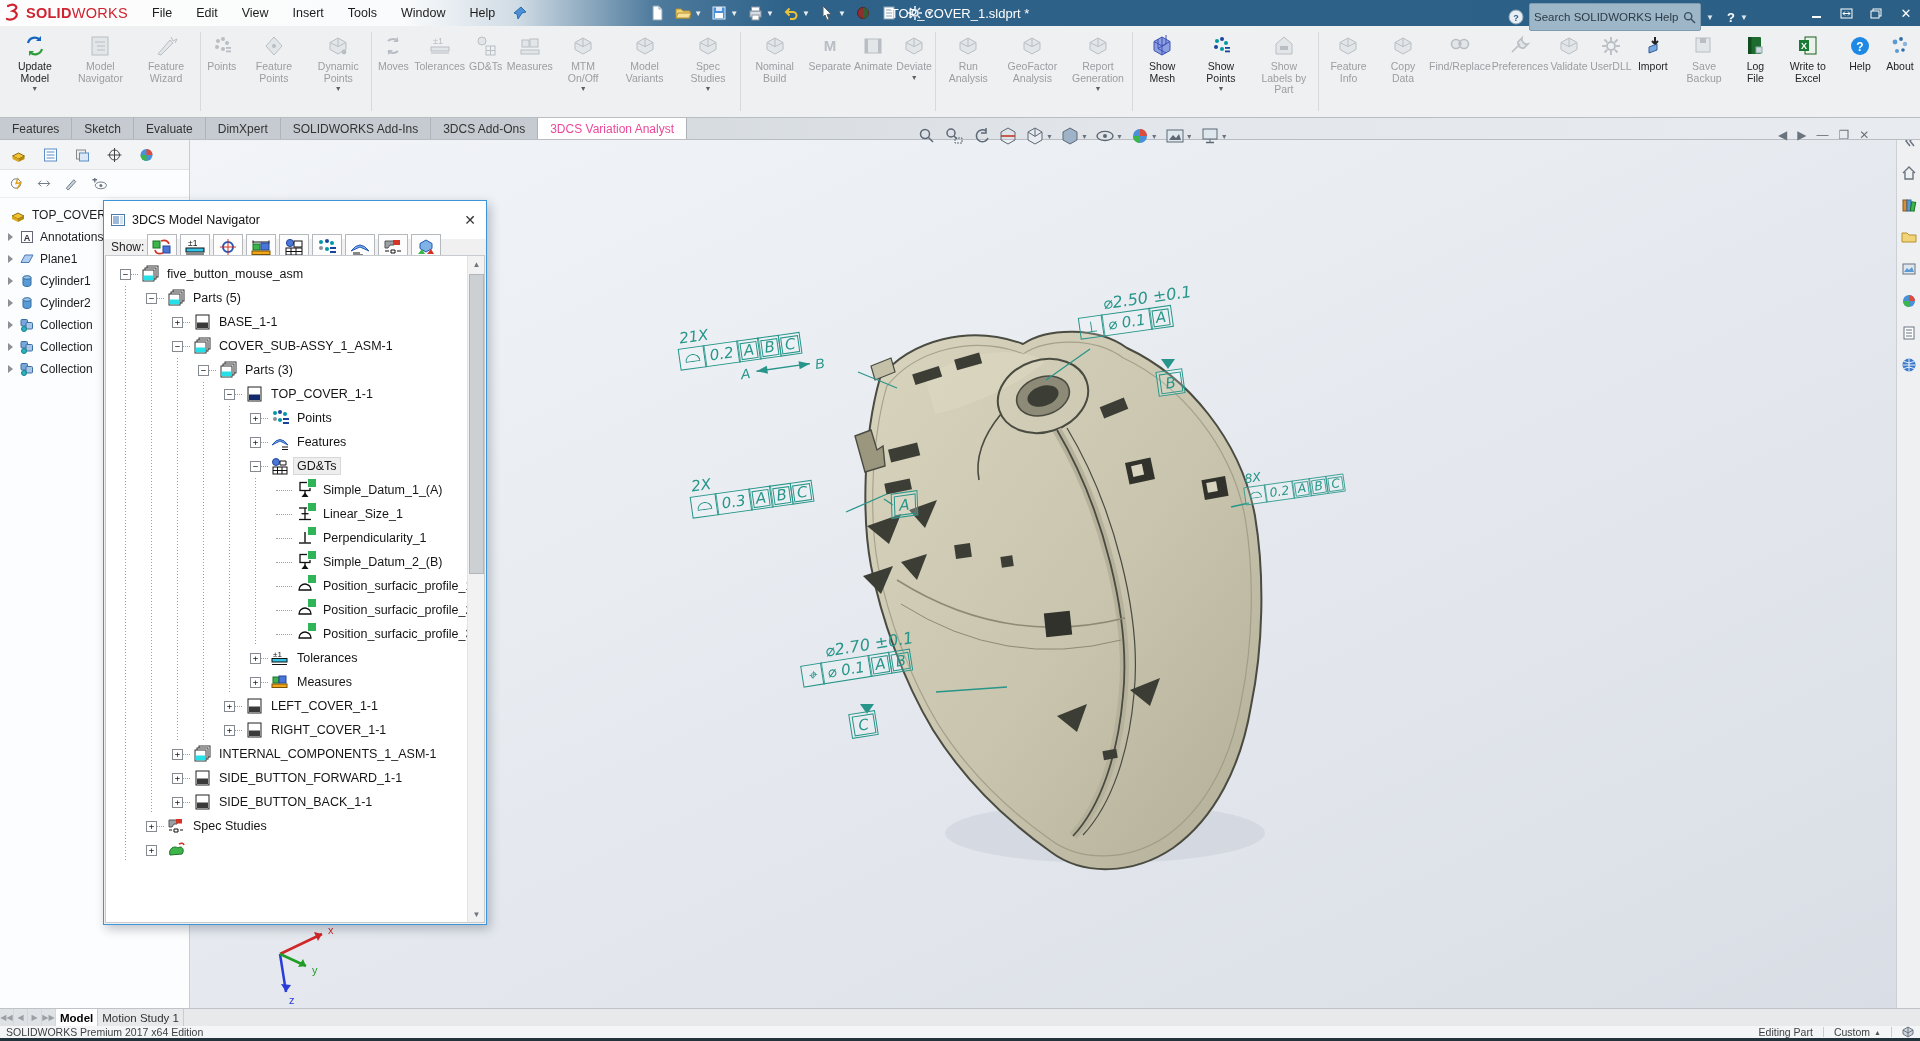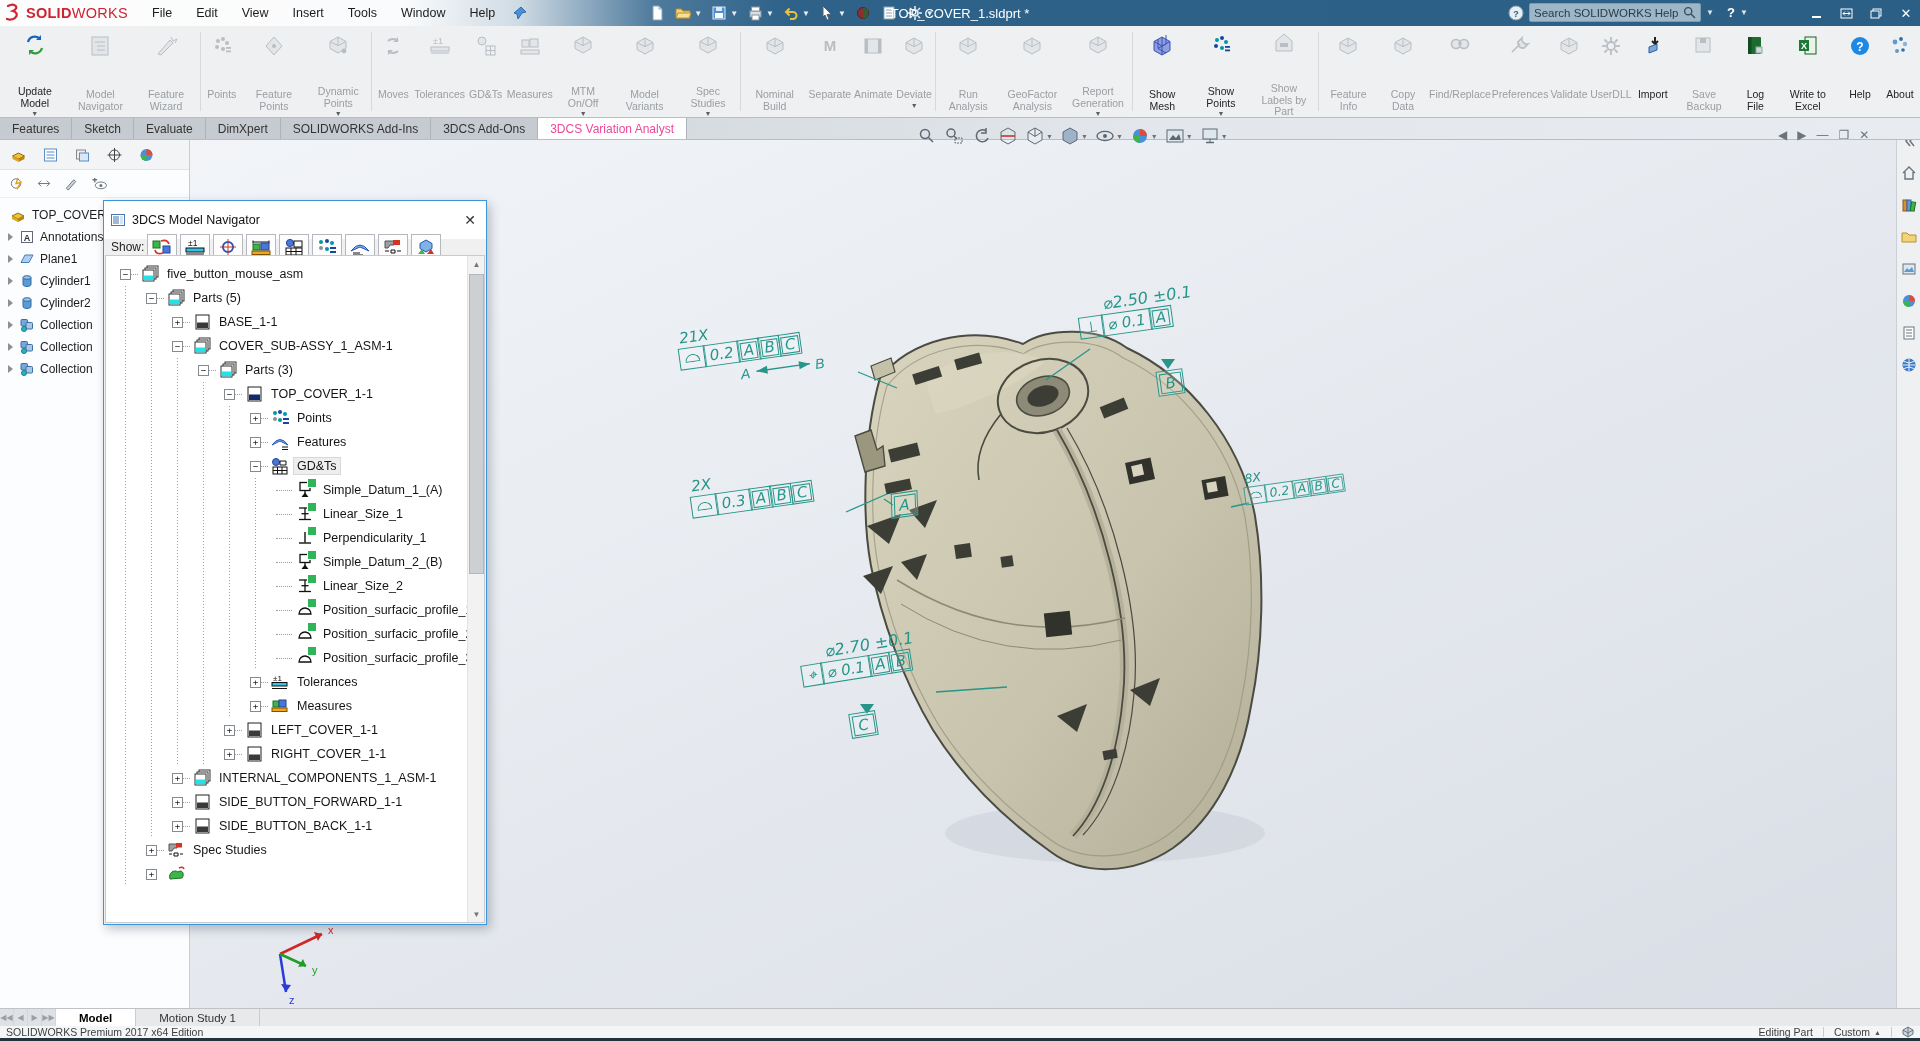--- a/index.html
+++ b/index.html
@@ -41,34 +41,34 @@
 .logo .lgtxt{font-size:14.5px;color:#cf2330;letter-spacing:.3px;}
 .logo .lgtxt b{font-weight:700;}
 .menubar{display:flex;gap:4px;margin-left:14px;}
 .menu-item{padding:2px 10px;font-size:12.5px;color:#1c1c1c;}
 .pin{margin-left:8px;}
 .qat{display:flex;align-items:center;gap:2px;margin-left:118px;}
 .qbtn{display:flex;align-items:center;padding:0 3px;height:24px;}
 .qbtn .car{color:#e8eef2;font-size:8px;margin-left:2px;}
 .doc-title{position:absolute;left:50%;transform:translateX(-50%);color:#fff;font-size:13px;white-space:nowrap;}
 .search{position:absolute;left:1508px;top:3px;display:flex;align-items:center;gap:5px;}
-.search .box{display:flex;align-items:center;gap:4px;width:172px;height:19px;background:#9db6c8;
+.search .box{display:flex;align-items:center;gap:4px;width:172px;height:28px;background:#9db6c8;
   border:1px solid #7d9cb2;border-radius:2px;padding:0 4px;color:#2c3b46;font-size:11.5px;}
 .search .car{color:#dce6ed;font-size:8px;}
 .winctl{position:absolute;right:6px;top:0;height:26px;display:flex;align-items:center;gap:14px;color:#fff;}
 .winctl span{display:flex;align-items:center;justify-content:center;width:16px;height:16px;font-size:12px;}
 
 
 .ribbon{position:absolute;left:0;top:26px;width:1920px;height:92px;background:#eef0f1;
   border-bottom:1px solid #b9bdc2;display:flex;align-items:stretch;z-index:55;padding-left:2px;}
 .rgroup{display:flex;}
 .rsep{width:1px;background:#d7dadc;margin:6px 1px;}
 .rbtn{display:flex;flex-direction:column;align-items:center;padding:5px 3px 0 3px;min-width:40px;max-width:72px;}
 .rbtn .ic{width:30px;height:30px;display:flex;align-items:center;justify-content:center;}
-.rbtn .lb{font-size:10.5px;line-height:11.5px;text-align:center;color:#9b9ea2;max-width:64px;margin-top:28px;}
+.rbtn .lb{font-size:10.5px;line-height:11.5px;text-align:center;color:#9b9ea2;max-width:64px;}
 .rbtn.on .lb{color:#232527;}
 .rbtn .car{font-size:7px;color:#5c6064;margin-top:1px;}
 
 
 .cmdtabs{position:absolute;left:0;top:118px;width:1920px;height:22px;z-index:50;
   background:linear-gradient(to right,#ccd1d7 0%,#d6dbe0 35%,#e3e7ec 60%,#e8ecf1 100%);
   display:flex;align-items:stretch;border-bottom:1px solid #b9bdc2;}
 .ctab{display:flex;align-items:center;padding:0 12px;font-size:12px;color:#333;
   background:#c6cbd1;border-right:1px solid #aeb3b9;}
 .ctab.active{background:#ffffff;color:#ec4899;}
@@ -121,21 +121,21 @@
 .sthumb{position:absolute;left:1px;top:18px;width:15px;height:300px;background:#cdd0d3;border:1px solid #b2b6ba;}
 
 
 .taskpane{position:absolute;right:0;top:119px;width:24px;bottom:33px;background:#eef0f2;
   border-left:1px solid #ccd0d4;z-index:12;display:flex;flex-direction:column;align-items:center;gap:13px;padding-top:14px;}
 
 
 .doctabs{position:absolute;left:0;bottom:15px;width:1920px;height:18px;background:#e7e9eb;
   border-top:1px solid #bfc3c7;display:flex;align-items:stretch;z-index:40;}
 .dnav{width:14px;display:flex;align-items:center;justify-content:center;color:#9aa0a6;font-size:8px;border-right:1px solid #d4d7da;background:#dfe2e5;}
-.dtab{display:flex;align-items:center;padding:0 23px;font-size:11.5px;color:#333;border-right:1px solid #c9cdd1;}
+.dtab{display:flex;align-items:center;padding:0 4px;font-size:11.5px;color:#333;border-right:1px solid #c9cdd1;}
 .dtab.active{background:#fff;color:#000;font-weight:bold;}
 .statusbar{position:absolute;left:0;bottom:3px;width:1920px;height:12px;background:#f4f5f7;
   display:flex;align-items:center;font-size:10.5px;color:#3c3f42;z-index:40;padding:0 6px;}
 .statusbar .sp{flex:1;}
 .statusbar .sdiv{width:1px;height:10px;background:#c8ccd0;margin:0 10px;}
 .statusbar .caret-up{font-size:7px;margin-left:4px;color:#555;}
 .botedge{position:absolute;left:0;bottom:0;width:1920px;height:3px;background:#22333c;z-index:41;}
 </style>
 </head>
 <body>
@@ -1348,40 +1348,20 @@
       <span class="gd"></span>
         <span class="gd"></span>
         <span class="gd"></span>
         <span class="gd"></span>
         <span class="gd"></span>
         <span class="gd"></span>
         <span class="nd">
           <span class="stubonly"></span>
         </span>
       <span class="nico badge"><svg width="20" height="18" viewBox="0 0 20 18">
-            <g stroke="#111" stroke-width="1.3">
-              <line x1="3" y1="3" x2="15" y2="3"></line>
-              <line x1="3" y1="14.5" x2="15" y2="14.5"></line>
-              <line x1="9" y1="3" x2="9" y2="14.5"></line>
-              <line x1="5.5" y1="8.7" x2="12.5" y2="8.7"></line>
-            </g>
-          </svg></span>
-      <span class="nlab">Linear_Size_2</span>
-    </div>
-      <div class="nrow">
-      <span class="gd"></span>
-        <span class="gd"></span>
-        <span class="gd"></span>
-        <span class="gd"></span>
-        <span class="gd"></span>
-        <span class="gd"></span>
-        <span class="nd">
-          <span class="stubonly"></span>
-        </span>
-      <span class="nico badge"><svg width="20" height="18" viewBox="0 0 20 18">
             <path d="M3 13 A6 6 0 0 1 15 13 Z" fill="#fff" stroke="#111" stroke-width="1.3"></path>
           </svg></span>
       <span class="nlab">Position_surfacic_profile_1</span>
     </div>
       <div class="nrow">
       <span class="gd"></span>
         <span class="gd"></span>
         <span class="gd"></span>
         <span class="gd"></span>
         <span class="gd"></span>

